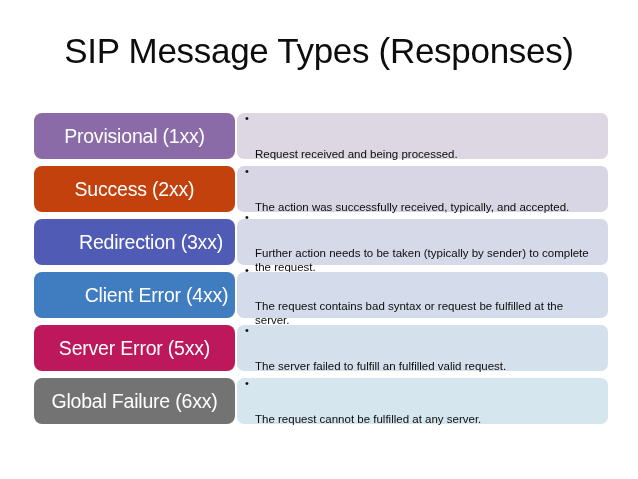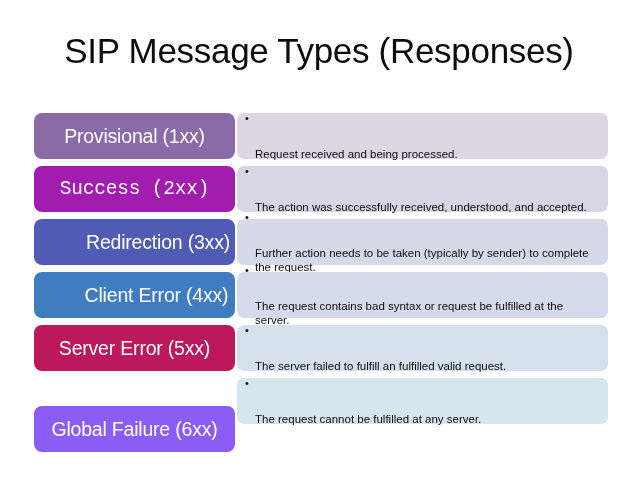--- a/index.html
+++ b/index.html
@@ -49,21 +49,21 @@
     position: absolute;
     left: 0;
     top: 0;
     width: 201px;
     height: 46px;
     border-radius: 8px;
     display: flex;
     align-items: center;
     justify-content: center;
     box-sizing: border-box;
-    padding: 0 5px;
+    padding: 0 12px;
     z-index: 2;
   }
   .row-label-text {
     color: #ffffff;
     font-size: 19.5px;
     line-height: 22px;
     white-space: nowrap;
     letter-spacing: -0.2px;
   }
   .row-desc {
@@ -114,24 +114,24 @@
           </div>
         </div>
         <div class="row-label" style="background: rgb(138, 107, 168);">
           <span class="row-label-text" style="color: rgb(255, 255, 255);">Provisional (1xx)</span>
         </div>
       </div>
       <div class="row">
         <div class="row-desc" style="background: rgb(216, 214, 228);">
           <div class="bullet-line">
             <span class="bullet-dot">•</span>
-            <span class="bullet-text">The action was successfully received, understood, and accepted.</span>
+            <span class="bullet-text">The action was successfully received, typically, and accepted.</span>
           </div>
         </div>
-        <div class="row-label" style="background: #a21caf; font-family: Liberation Mono, monospace;">
+        <div class="row-label" style="background: #c2410c;">
           <span class="row-label-text" style="color: rgb(255, 255, 255);">Success (2xx)</span>
         </div>
       </div>
       <div class="row">
         <div class="row-desc" style="background: rgb(213, 217, 232);">
           <div class="bullet-line">
             <span class="bullet-dot">•</span>
             <span class="bullet-text">Further action needs to be taken (typically by sender) to complete the request.</span>
           </div>
         </div>
@@ -161,19 +161,19 @@
           <span class="row-label-text" style="color: rgb(255, 255, 255);">Server Error (5xx)</span>
         </div>
       </div>
       <div class="row">
         <div class="row-desc" style="background: rgb(214, 230, 238);">
           <div class="bullet-line">
             <span class="bullet-dot">•</span>
             <span class="bullet-text">The request cannot be fulfilled at any server.</span>
           </div>
         </div>
-        <div class="row-label" style="background: #8b5cf6; margin-top: 28px;">
+        <div class="row-label" style="background: #737373;">
           <span class="row-label-text" style="color: rgb(255, 255, 255);">Global Failure (6xx)</span>
         </div>
       </div>
     </div>
 
 </div>
 
 </body></html>

